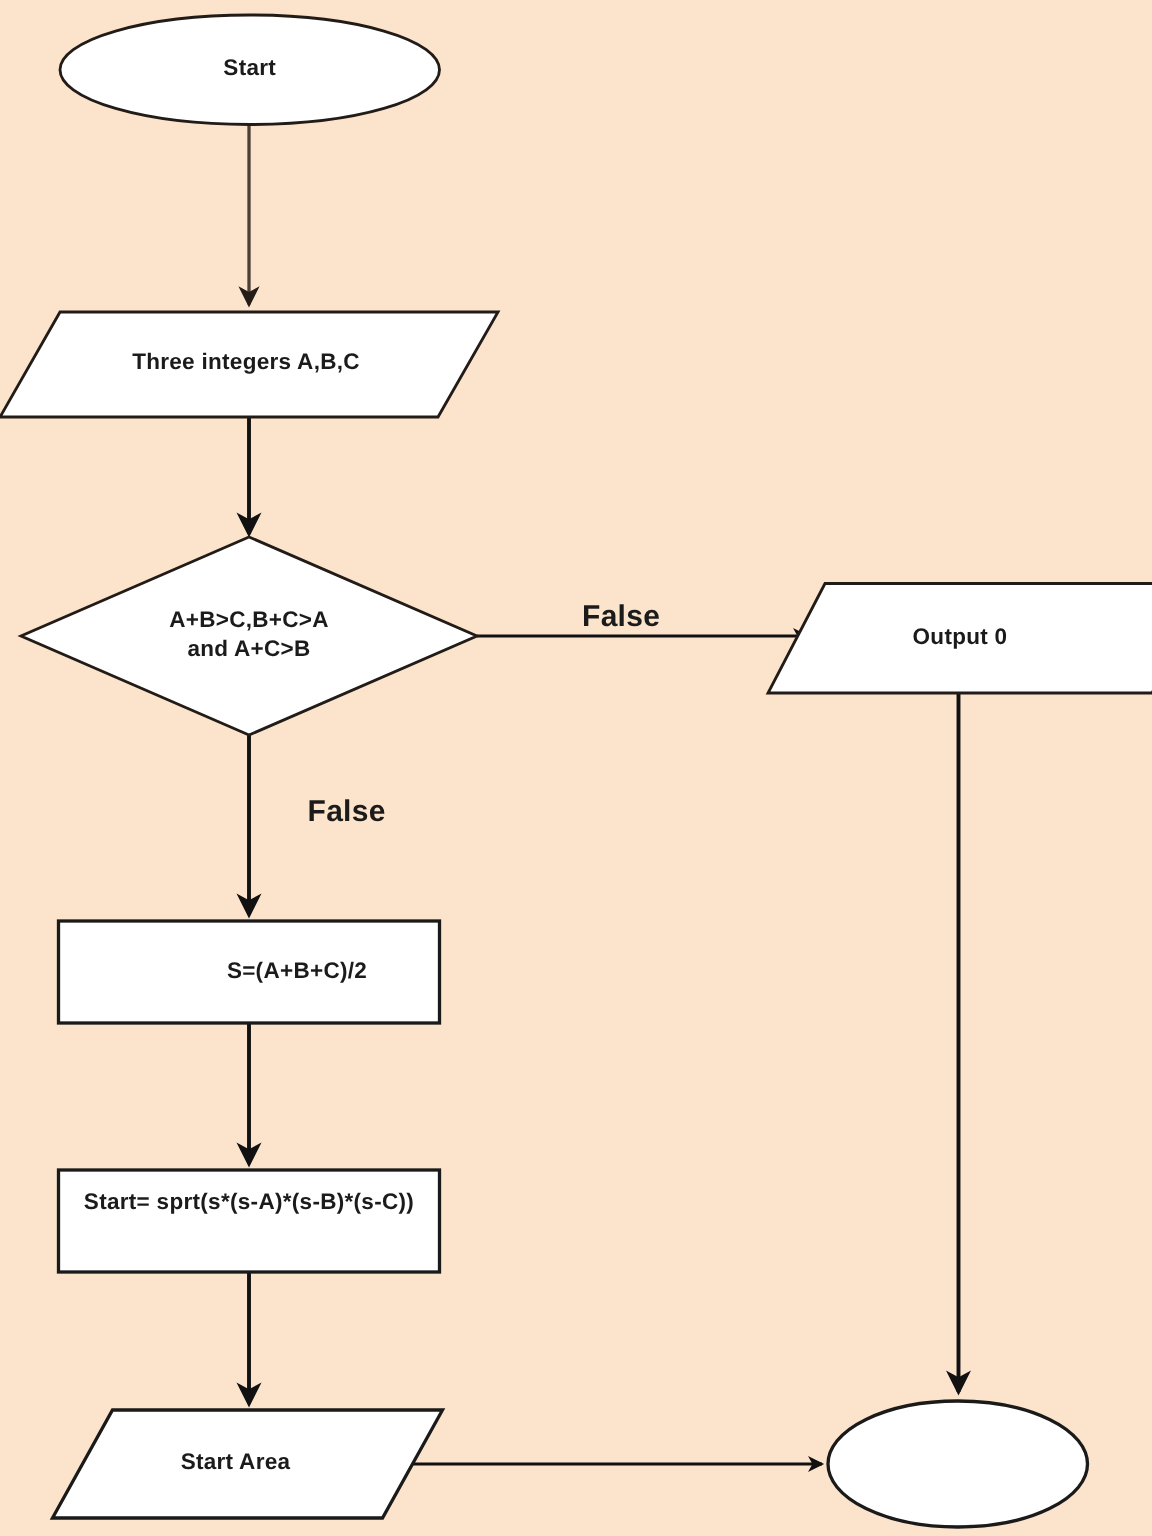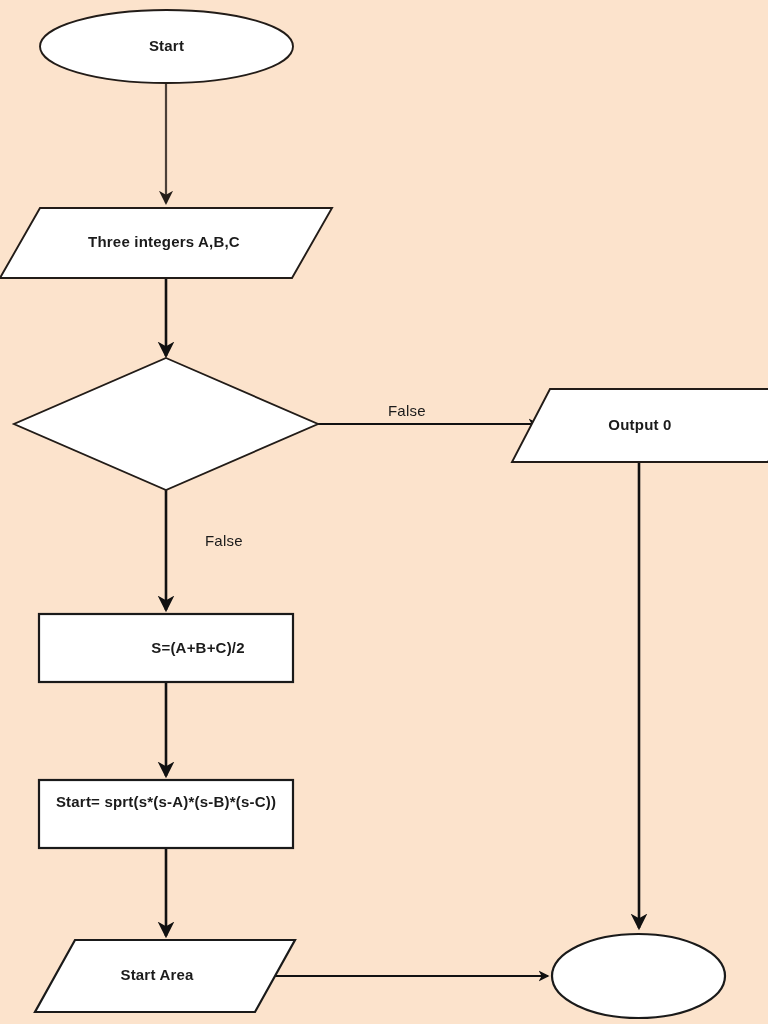--- a/index.html
+++ b/index.html
@@ -61,22 +61,22 @@
     font-size: 15px;
     line-height: 19px;
     letter-spacing: 0.2px;
     pointer-events: none;
     white-space: pre-line;
   }
   .edge-label {
     position: absolute;
     color: #1b1b1b;
     font-family: "Liberation Sans", sans-serif;
-    font-weight: normal;
-    font-size: 15px;
+    font-weight: bold;
+    font-size: 20px;
     line-height: 18px;
     letter-spacing: 0.2px;
   }
   .lbl-start     { left: 40px;  top: 36px;  width: 253px; }
   .lbl-input     { left: 14px;  top: 232px; width: 300px; }
   .lbl-decision  { left: 36px;  top: 404px; width: 260px; }
   .lbl-output0   { left: 512px; top: 415px; width: 256px; text-align: center; }
   .lbl-proc-s    { left: 39px;  top: 638px; width: 254px; padding-left: 32px; }
   .lbl-proc-area { left: 40px;  top: 792px; width: 252px; }
   .lbl-outarea   { left: 44px;  top: 965px; width: 226px; }
@@ -132,20 +132,22 @@
 
     <polygon class="node-shape" points="75,940 295,940 255,1012 35,1012"></polygon>
 
     <ellipse class="node-shape" cx="638.5" cy="976" rx="86.5" ry="42"></ellipse>
   </svg>
 
   <div class="node-label lbl-start">Start</div>
 
   <div class="node-label lbl-input">Three integers A,B,C</div>
 
+  <div class="node-label lbl-decision">A+B&gt;C,B+C&gt;A
+and A+C&gt;B</div>
 
   <div class="node-label lbl-output0">Output 0</div>
 
   <div class="node-label lbl-proc-s">S=(A+B+C)/2</div>
 
   <div class="node-label lbl-proc-area">Start= sprt(s*(s-A)*(s-B)*(s-C))</div>
 
   <div class="node-label lbl-outarea">Start Area</div>
 
 

